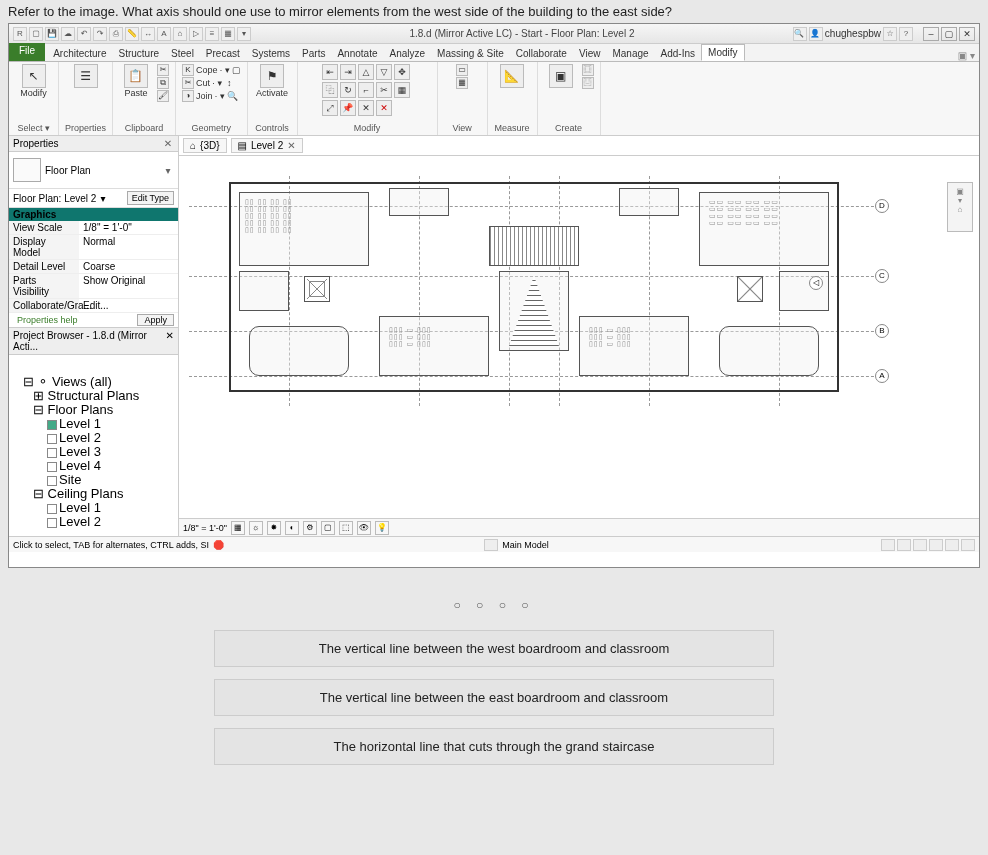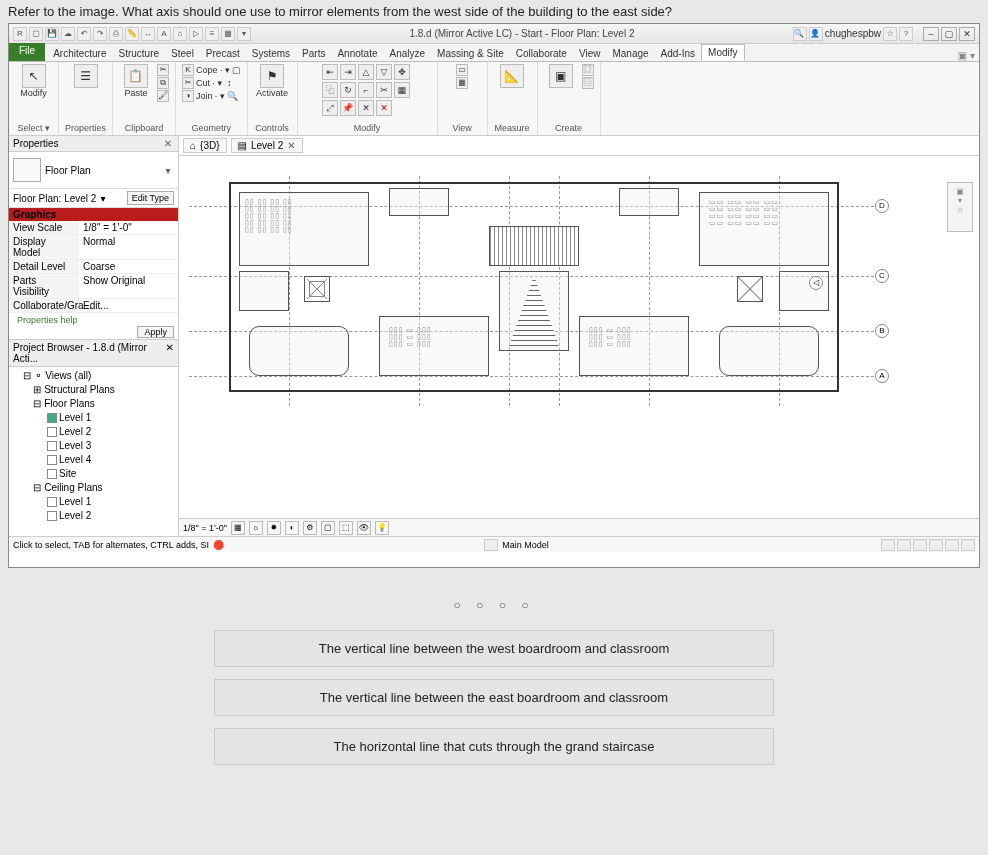--- a/index.html
+++ b/index.html
@@ -37,28 +37,28 @@
   .main { display: flex; height: 400px; }
   .left-col { width: 170px; border-right: 1px solid #ccc; display: flex; flex-direction: column; font-size: 10px; }
   .props-head { background: #eee; padding: 2px 4px; border-bottom: 1px solid #ccc; display: flex; align-items: center; gap: 4px; }
   .props-head .x { margin-left: auto; color: #666; width: 12px; text-align: center; }
   .type-sel { padding: 6px 4px; display: flex; align-items: center; gap: 4px; border-bottom: 1px solid #ddd; }
   .type-ic { width: 28px; height: 24px; border: 1px solid #aaa; background: #fafafa; }
   .type-label { flex: 1; font-size: 10px; }
   .type-drop { width: 12px; text-align: center; color: #666; }
   .inst-row { display: flex; padding: 2px 4px; border-bottom: 1px solid #ddd; align-items: center; font-size: 10px; }
   .edit-type { border: 1px solid #aaa; background: #f4f4f4; font-size: 9px; padding: 1px 4px; margin-left: auto; }
-  .prop-group { background: #b91c1c; padding: 1px 4px; font-size: 10px; font-weight: bold; }
+  .prop-group { background: #0f766e; padding: 1px 4px; font-size: 10px; font-weight: bold; }
   .prop-row { display: flex; font-size: 10px; border-bottom: 1px solid #eee; }
   .prop-row .k { width: 70px; padding: 1px 4px; background: #f4f4f4; }
   .prop-row .v { flex: 1; padding: 1px 4px; }
   .prop-help { color: #3a7d2a; padding: 1px 4px; font-size: 9px; }
   .apply { border: 1px solid #aaa; padding: 0 6px; font-size: 9px; background: #f4f4f4; margin-left: auto; display: inline-block; }
   .browser-head { background: #eee; padding: 2px 4px; border-top: 1px solid #ccc; border-bottom: 1px solid #ccc; display: flex; }
-  .browser { flex: 1; overflow: auto; padding: 2px 4px; font-size: 10px; }
+  .browser { flex: 1; overflow: auto; padding: 20px 4px; font-size: 13px; }
   .tree-item { padding: 0 0 0 10px; line-height: 14px; white-space: nowrap; }
   .tree-item.l2 { padding-left: 20px; }
   .tree-item.l3 { padding-left: 34px; }
   .swatch { display: inline-block; width: 10px; height: 10px; border: 1px solid #888; margin-right: 2px; vertical-align: middle; }
   
   .canvas-wrap { flex: 1; position: relative; background: #fff; }
   .view-tabs { height: 20px; border-bottom: 1px solid #ccc; display: flex; align-items: center; font-size: 10px; gap: 4px; padding: 0 4px; }
   .vtab { border: 1px solid #ccc; padding: 1px 6px; display: flex; gap: 4px; align-items: center; background: #f7f7f7; }
   .vtab .xx { color: #666; }
   .canvas { position: absolute; top: 20px; left: 0; right: 0; bottom: 18px; background: #fff; overflow: hidden; }
@@ -277,21 +277,21 @@
             <div class="v">Coarse</div>
           </div>
         <div class="prop-row">
             <div class="k">Parts Visibility</div>
             <div class="v">Show Original</div>
           </div>
         <div class="prop-row">
             <div class="k">Collaborate/Gra...</div>
             <div class="v">Edit...</div>
           </div>
-        <div style="display:flex;padding:1px 4px;flex-direction:column;">
+        <div style="display:flex;padding:1px 4px;">
           <span class="prop-help">Properties help</span>
           <span class="apply">Apply</span>
         </div>
 
         <div class="browser-head">
           <span>Project Browser - 1.8.d (Mirror Acti...</span>
           <span class="x" style="margin-left:auto;">✕</span>
         </div>
         <div class="browser">
           <div class="tree-item">⊟ ⚬ <span>Views (all)</span></div>

